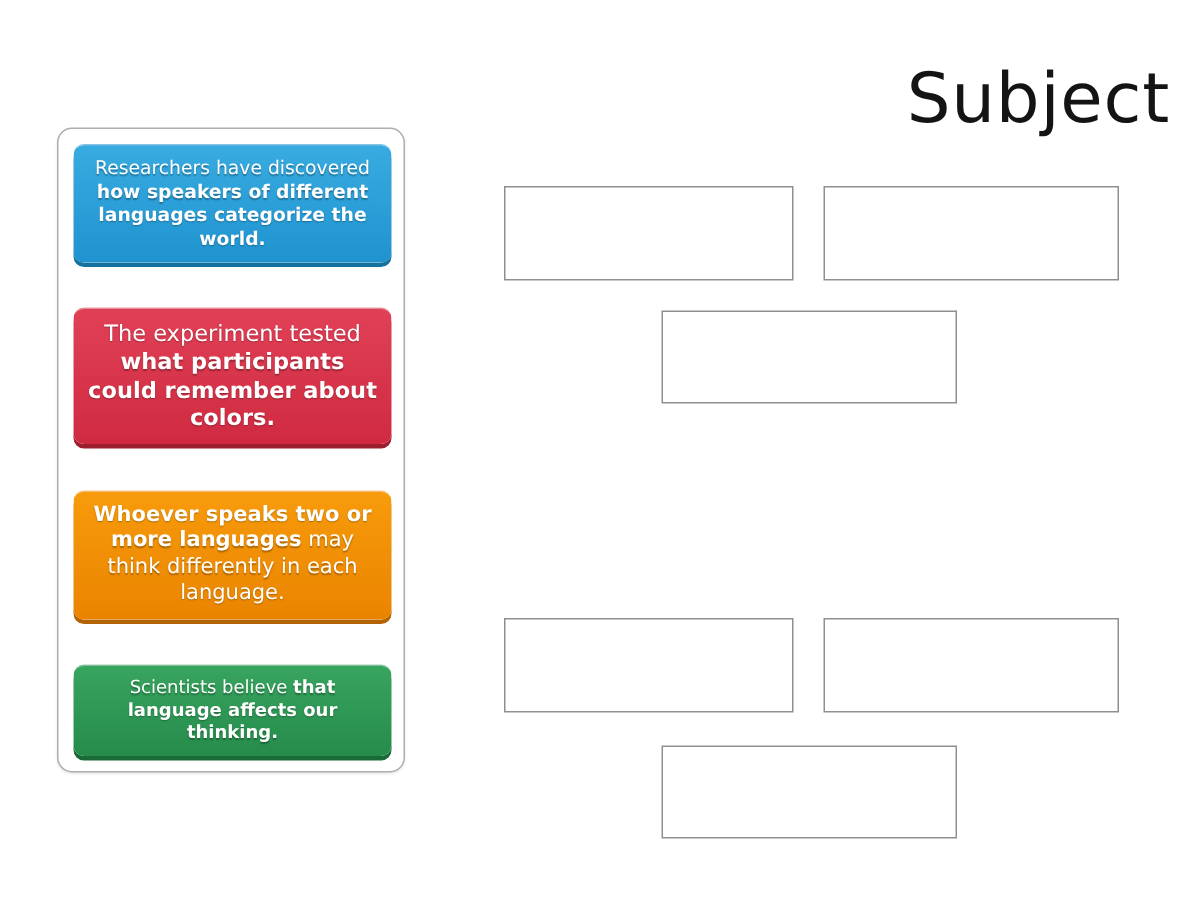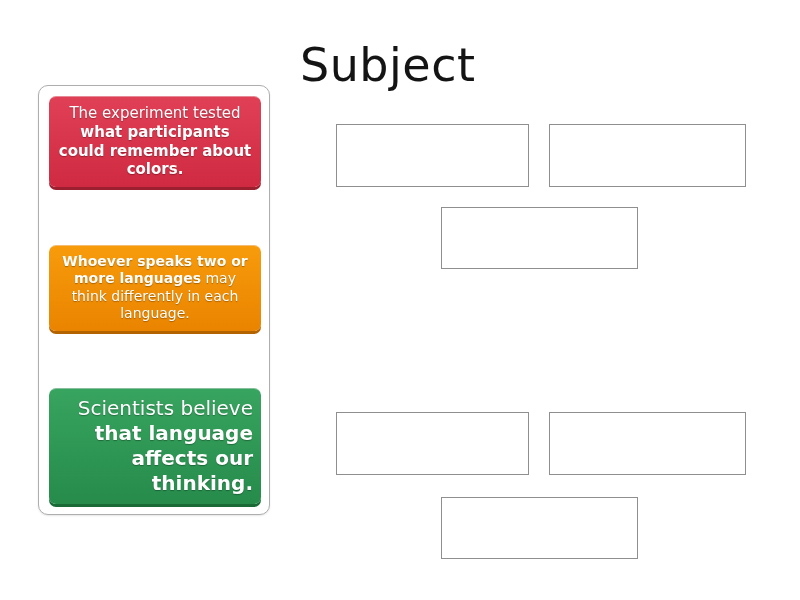--- a/index.html
+++ b/index.html
@@ -36,29 +36,29 @@
     text-shadow: 0 1px 1px rgba(0,0,0,0.30);
     border-top: 1px solid rgba(255,255,255,0.45);
     cursor: grab;
   }
   .card b { font-weight: 700; }
   .card span { font-weight: 400; }
 
   .c1 { background: linear-gradient(180deg,#38abe0,#1f93cf); box-shadow: 0 3px 0 #15729f; font-size: 12.5px; }
   .c2 { background: linear-gradient(180deg,#e04056,#cf2a41); box-shadow: 0 3px 0 #9c1f30; font-size: 15px; }
   .c3 { background: linear-gradient(180deg,#f79b0b,#ea8400); box-shadow: 0 3px 0 #b36300; font-size: 14px; }
-  .c4 { background: linear-gradient(180deg,#37a45f,#268b4b); box-shadow: 0 3px 0 #1a6a38; font-size: 20px; text-align: right; }
+  .c4 { background: linear-gradient(180deg,#37a45f,#268b4b); box-shadow: 0 3px 0 #1a6a38; font-size: 12px; }
   .c5 { background: linear-gradient(180deg,#d96ae0,#c44ecd); box-shadow: 0 3px 0 #97389e; font-size: 13px; }
 
   
   .group-title {
     position: absolute;
     left: 300px;
     width: 480px;
-    text-align: left;
+    text-align: right;
     font-size: 46px;
     font-weight: 400;
     color: #141414;
     letter-spacing: 0.5px;
   }
   .title-subject { top: 38px; }
   .title-object  { top: 328px; }
 
   
   .zone {
@@ -73,20 +73,23 @@
   .oz2 { left: 549px; top: 412px; width: 197px; height: 63px; }
   .oz3 { left: 441px; top: 497px; width: 197px; height: 62px; }
 </style>
 </head>
 <body>
 
 <div class="stage">
 
   <div class="card-panel">
 
+    <div class="card c1">
+      <span>Researchers have discovered </span><b>how speakers of different languages categorize the world.</b><span></span>
+    </div>
 
     <div class="card c2">
       <span>The experiment tested </span><b>what participants could remember about colors.</b><span></span>
     </div>
 
     <div class="card c3">
       <span></span><b>Whoever speaks two or more languages</b><span> may think differently in each language.</span>
     </div>
 
     <div class="card c4">

